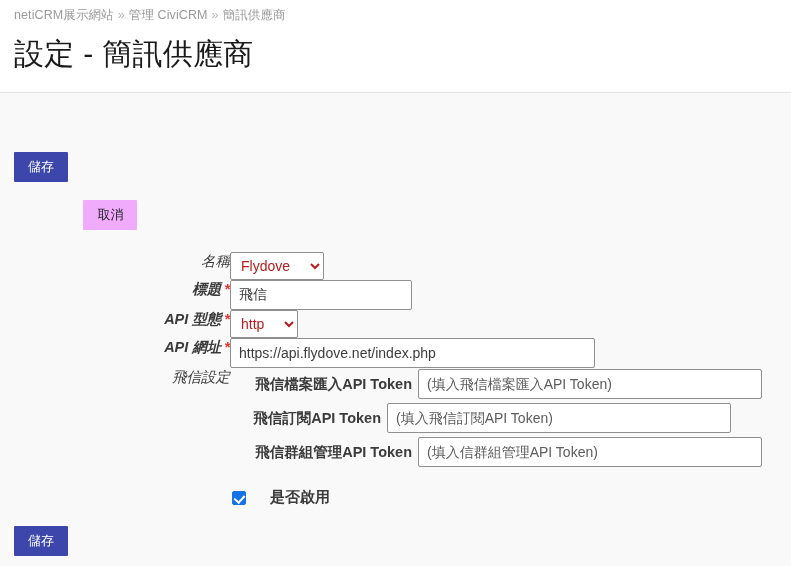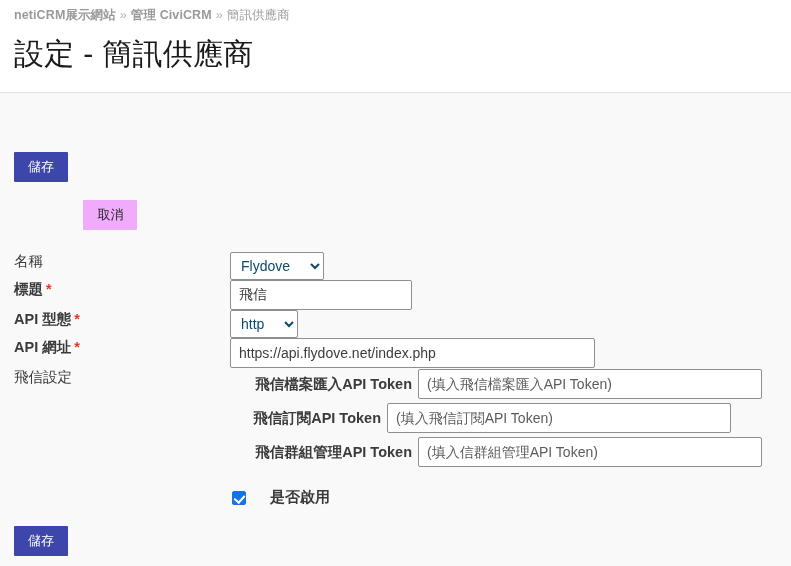--- a/index.html
+++ b/index.html
@@ -28,21 +28,20 @@
     font-size: 12.5px;
     color: #9a9a9a;
     padding-top: 7px;
     line-height: 16px;
     letter-spacing: 0.1px;
     white-space: nowrap;
   }
   .breadcrumb .crumb-link {
     color: #9a9a9a;
     text-decoration: none;
-    font-weight: bold;
   }
   .breadcrumb .crumb-sep {
     color: #b4b4b4;
     margin: 0 4px;
     font-size: 12.5px;
   }
   .breadcrumb .crumb-current {
     color: #9a9a9a;
   }
   .page-title {
@@ -98,28 +97,29 @@
     margin-top: 22px;
     table-layout: fixed;
     width: 763px;
   }
   table.form-table td {
     padding: 0;
     vertical-align: top;
   }
   td.label-cell {
     width: 216px;
-    text-align: left;
+    text-align: right;
     padding-right: 8px;
     font-size: 14.5px;
     font-weight: bold;
     color: #3b3b3b;
     white-space: nowrap;
     padding-top: 11px;
     box-sizing: border-box;
+    font-style: italic;
   }
   td.label-cell.label-plain {
     font-weight: normal;
     color: #3b3b3b;
   }
   .req {
     color: #e8342c;
     font-weight: bold;
     margin-left: 3px;
   }
@@ -140,21 +140,21 @@
     padding: 0 8px;
     outline: none;
   }
   .txt::placeholder { color: #5c5c5c; opacity: 1; }
   .txt-title { width: 182px; }
   .txt-url   { width: 365px; }
 
   select.sel {
     font-family: "Liberation Sans", "DejaVu Sans", sans-serif;
     font-size: 14px;
-    color: #0c4a6e;
+    color: #b91c1c;
     background: #ffffff;
     border: 1px solid #8f8f8f;
     border-radius: 2px;
     height: 28px;
     box-sizing: border-box;
     padding: 2px 4px 2px 6px;
     outline: none;
   }
   select.sel-name { width: 94px; }
   select.sel-type { width: 68px; }

